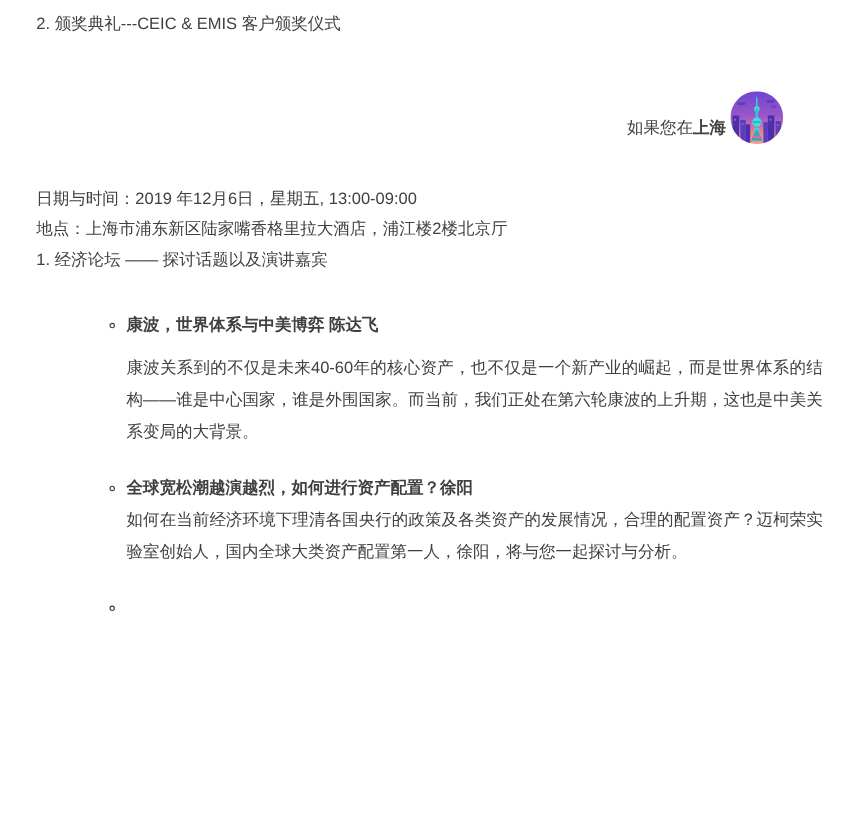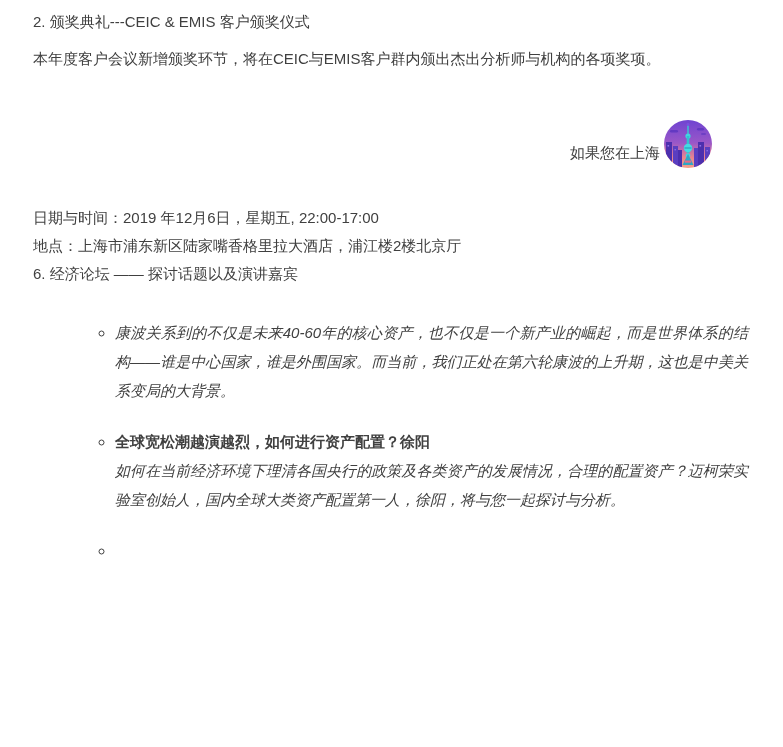--- a/index.html
+++ b/index.html
@@ -14,43 +14,42 @@
 
   .section-title { line-height: 22px; }
   .intro { margin-top: 15px; line-height: 22px; }
 
   .banner-row {
     margin-top: 50px; height: 48px;
     display: flex; justify-content: flex-end; align-items: flex-end;
     padding-right: 36px;
   }
   .banner-text { padding-bottom: 5px; margin-right: 4px; white-space: nowrap; }
-  .banner-text .city { font-weight: normal; }
+  .banner-text .city { font-weight: bold; }
   .avatar { width: 48px; height: 48px; flex: 0 0 48px; display: block; }
 
   .info-block { margin-top: 36px; }
   .info-line { line-height: 28px; }
   .info-label { font-weight: normal; }
   .agenda-line { line-height: 28px; }
 
   ul.topic-list { margin: 30px 0 0 0; padding-left: 82px; list-style: circle; }
   ul.topic-list li { line-height: 29px; }
   ul.topic-list li + li { margin-top: 22px; }
   .topic-title { font-weight: bold; display: block; }
-  .topic-desc { text-align: justify; font-style: italic; }
+  .topic-desc { text-align: justify; }
   ul.topic-list li:first-child .topic-desc { margin-top: 10px; }
 </style>
 </head>
 <body>
 
 <div class="page">
 
   <div class="section-title">2. 颁奖典礼---CEIC &amp; EMIS 客户颁奖仪式</div>
 
-  <div class="intro">本年度客户会议新增颁奖环节，将在CEIC与EMIS客户群内颁出杰出分析师与机构的各项奖项。</div>
 
   <div class="banner-row">
     <div class="banner-text"><span>如果您在</span><span class="city">上海</span></div>
     <svg class="avatar" viewBox="0 0 48 48" xmlns="http://www.w3.org/2000/svg" aria-hidden="true">
       <defs>
         <linearGradient id="avbg" x1="0" y1="0" x2="0" y2="1">
           <stop offset="0" stop-color="#6f44d1"></stop>
           <stop offset="0.48" stop-color="#9a57c8"></stop>
           <stop offset="0.78" stop-color="#e8848f"></stop>
           <stop offset="1" stop-color="#f5a088"></stop>
@@ -82,29 +81,30 @@
         <rect x="20.5" y="27.3" width="7" height="1.4" fill="#2ea8c4"></rect>
         <circle cx="24" cy="35.5" r="2.3" fill="#3fd6e0"></circle>
         <path d="M24 34 L18.5 45 L29.5 45 Z" fill="#2ea8c4"></path>
         <rect x="20.8" y="40.5" width="6.4" height="2.2" fill="#e86a8a"></rect>
       </g>
     </svg>
   </div>
 
   <div class="info-block">
 
-  <div class="info-line"><span class="info-label">日期与时间</span><span>：</span><span>2019 年12月6日，星期五, 22:00-17:00</span></div>
+  <div class="info-line"><span class="info-label">日期与时间</span><span>：</span><span>2019 年12月6日，星期五, 13:00-09:00</span></div>
 
   <div class="info-line"><span class="info-label">地点</span><span>：</span><span>上海市浦东新区陆家嘴香格里拉大酒店，浦江楼2楼北京厅</span></div>
 
-<div class="agenda-line" id="agenda-intro-line">6. 经济论坛 —— 探讨话题以及演讲嘉宾</div>
+<div class="agenda-line" id="agenda-intro-line">1. 经济论坛 —— 探讨话题以及演讲嘉宾</div>
   </div>
 
   <ul class="topic-list" id="topic-list">
   <li>
+    <span class="topic-title">康波，世界体系与中美博弈  陈达飞</span>
     <div class="topic-desc">康波关系到的不仅是未来40-60年的核心资产，也不仅是一个新产业的崛起，而是世界体系的结构——谁是中心国家，谁是外围国家。而当前，我们正处在第六轮康波的上升期，这也是中美关系变局的大背景。</div>
   </li>
 
   <li>
     <span class="topic-title">全球宽松潮越演越烈，如何进行资产配置？徐阳</span>
     <div class="topic-desc">如何在当前经济环境下理清各国央行的政策及各类资产的发展情况，合理的配置资产？迈柯荣实验室创始人，国内全球大类资产配置第一人，徐阳，将与您一起探讨与分析。</div>
   </li>
 
   <li>
   </li>

